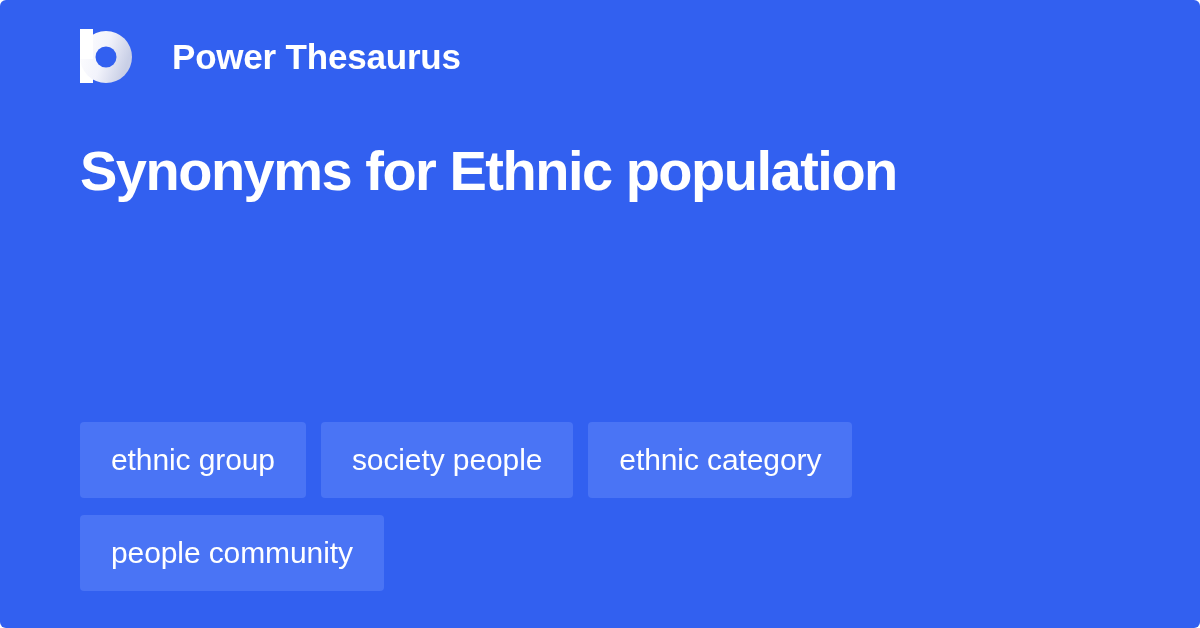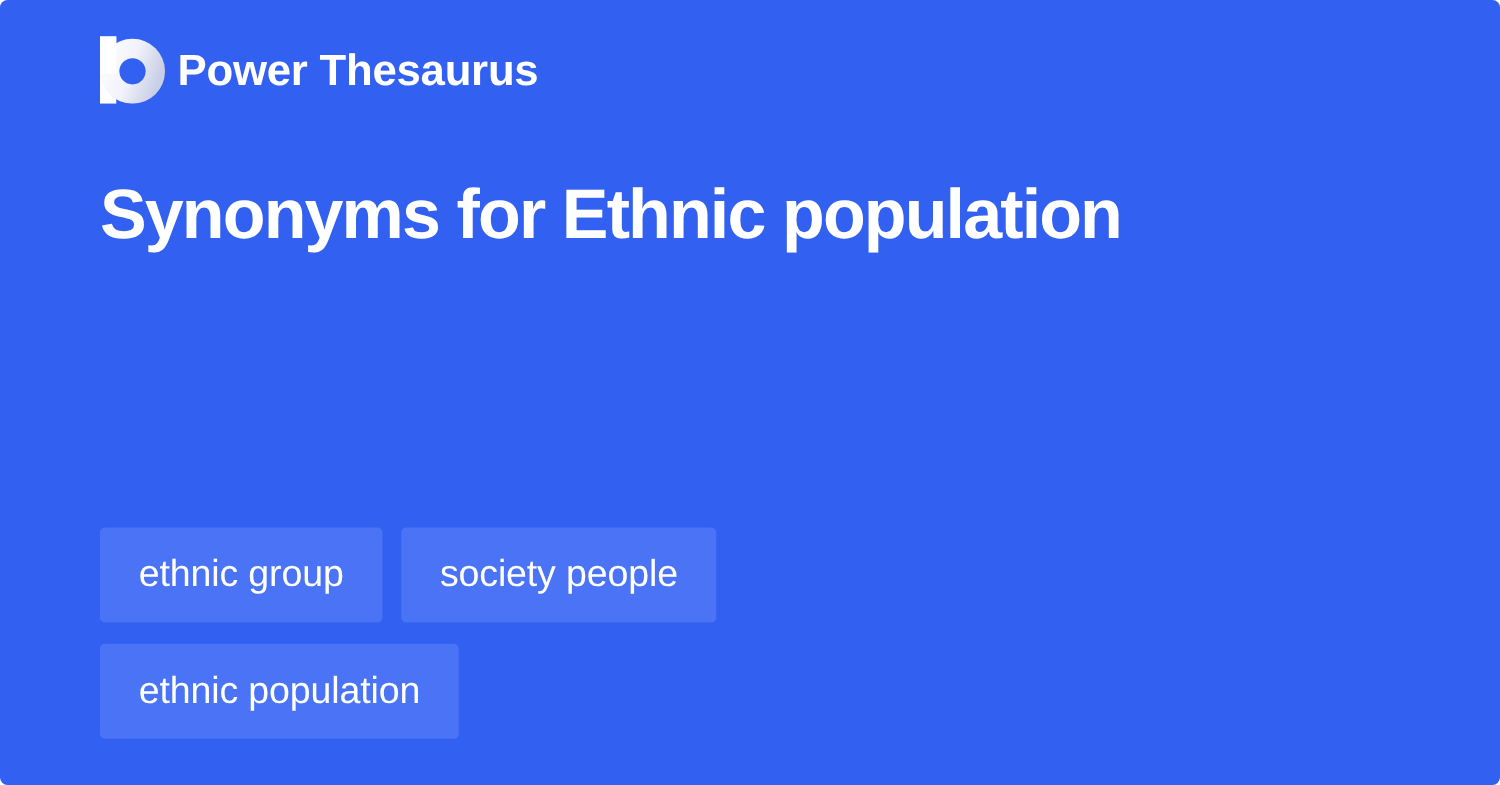--- a/index.html
+++ b/index.html
@@ -24,21 +24,21 @@
     -webkit-font-smoothing: antialiased;
   }
 
   
   .brand {
     position: absolute;
     left: 80px;
     top: 28px;
     display: flex;
     align-items: center;
-    gap: 10px;
+    gap: 40px;
     height: 56px;
     text-align: center;
   }
 
   .brand-logo {
     width: 52px;
     height: 54px;
     display: block;
     flex: 0 0 auto;
   }
@@ -125,19 +125,20 @@
     </svg>
     <span class="brand-name">Power Thesaurus</span>
   </div>
 
   <h1 class="headline">Synonyms for Ethnic population</h1>
 
   <div class="tag-rows">
     <div class="tag-row">
       <span class="tag">ethnic group</span>
       <span class="tag">society people</span>
+      <span class="tag">ethnic category</span>
     </div>
     <div class="tag-row">
-      <span class="tag">ethnic population</span>
+      <span class="tag">people community</span>
     </div>
   </div>
 
 </div>
 
 </body></html>

